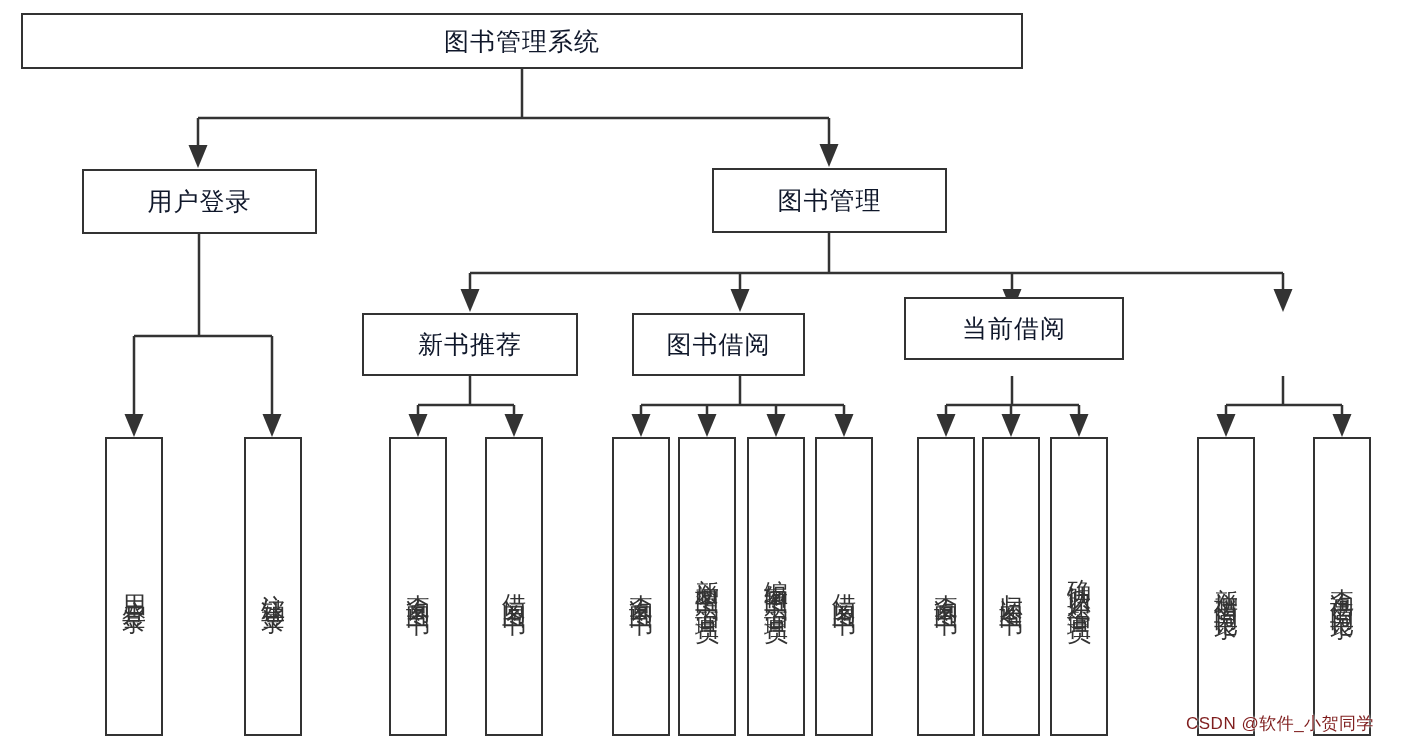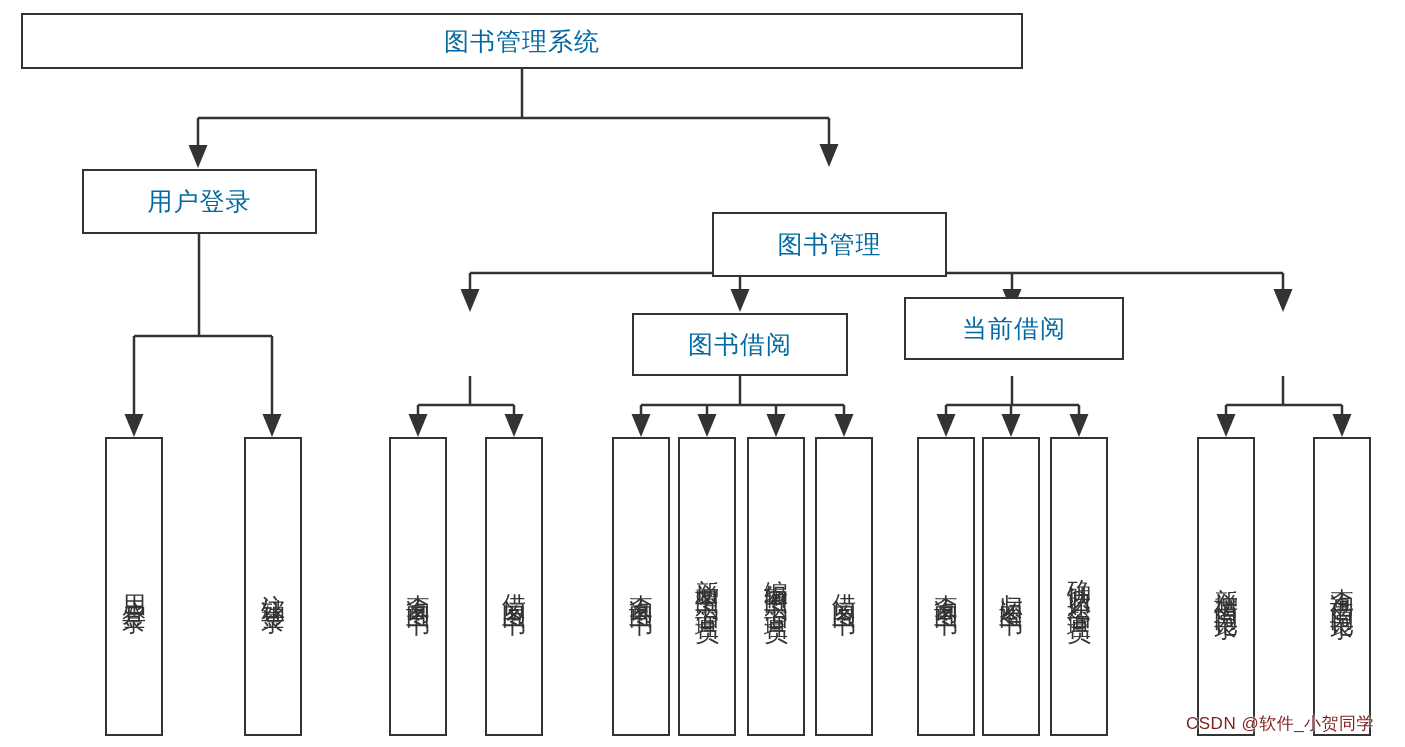--- a/index.html
+++ b/index.html
@@ -14,21 +14,21 @@
   #connectors { position: absolute; left: 0; top: 0; z-index: 0; }
   .hbox {
     position: absolute;
     box-sizing: border-box;
     border: 2.5px solid #333333;
     background: #ffffff;
     display: flex; align-items: center; justify-content: center;
     z-index: 1;
   }
   .hbox .label {
-    font-size: 25px; color: #0369a1; letter-spacing: 1px; white-space: nowrap;
+    font-size: 25px; color: #0f172a; letter-spacing: 1px; white-space: nowrap;
   }
   .leaf {
     position: absolute;
     box-sizing: border-box;
     width: 58px; height: 299px; top: 437px;
     border: 2.5px solid #333333;
     background: #ffffff;
     display: flex; align-items: center; justify-content: center;
     z-index: 1;
   }
@@ -95,25 +95,28 @@
       </g>
   </svg>
 
   <div class="hbox" style="left:21px; top:13px; width:1002px; height:56px;">
     <span class="label">图书管理系统</span>
   </div>
 
   <div class="hbox" style="left:82px; top:169px; width:235px; height:65px;">
     <span class="label">用户登录</span>
   </div>
-  <div class="hbox" style="left:712px; top:168px; width:235px; height:65px;margin-top:44px;">
+  <div class="hbox" style="left:712px; top:168px; width:235px; height:65px;">
     <span class="label">图书管理</span>
   </div>
 
-  <div class="hbox" style="left:632px; top:313px; width:216px; height:63px;">
+  <div class="hbox" style="left:362px; top:313px; width:216px; height:63px;">
+    <span class="label">新书推荐</span>
+  </div>
+  <div class="hbox" style="left:632px; top:313px; width:173px; height:63px;">
     <span class="label">图书借阅</span>
   </div>
   <div class="hbox" style="left:904px; top:297px; width:220px; height:63px;">
     <span class="label">当前借阅</span>
   </div>
 
   <div class="leaf" style="left:105px;">
     <span class="vtext">用户登录</span>
   </div>
   <div class="leaf" style="left:244px;">

